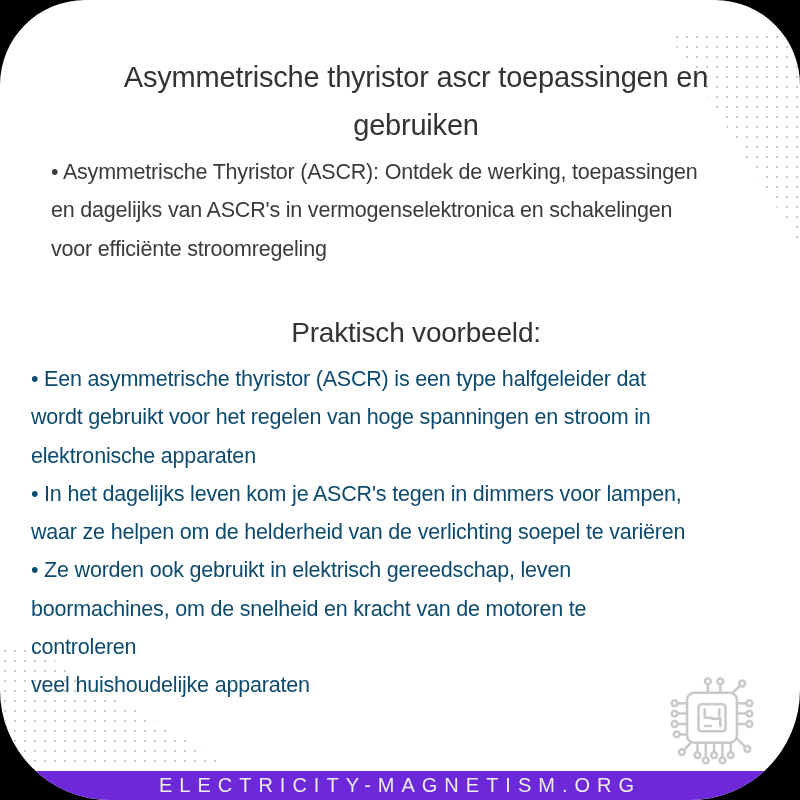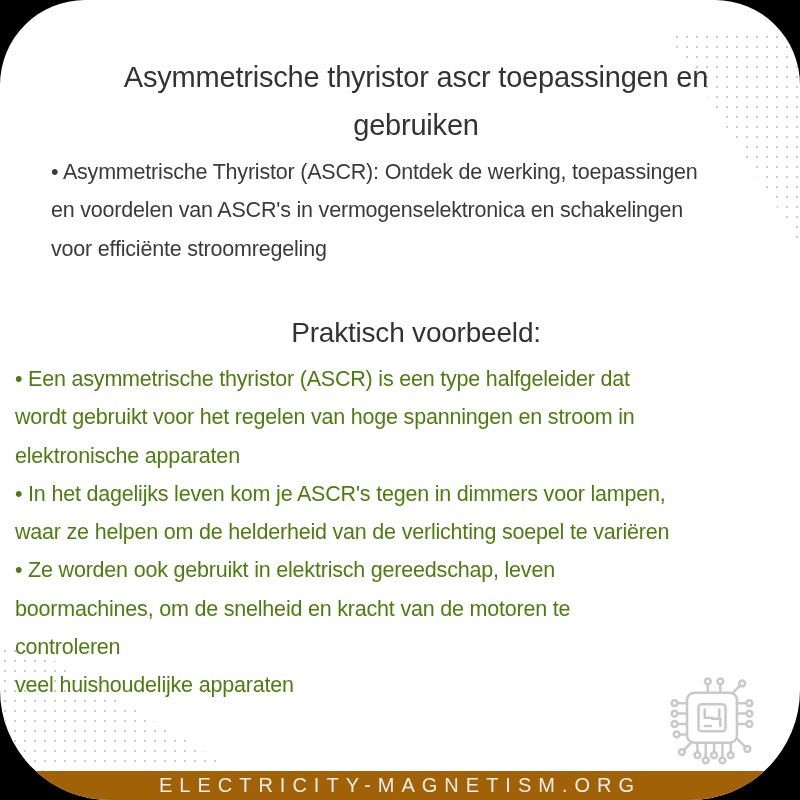--- a/index.html
+++ b/index.html
@@ -89,35 +89,35 @@
     line-height: 36px;
     font-weight: 400;
     color: #333333;
     letter-spacing: -0.2px;
     z-index: 1;
     margin: 16px;
   }
   .bullets {
     position: absolute;
     top: 360px;
-    left: 15px;
+    left: 31px;
     right: 28px;
     font-size: 21.5px;
     line-height: 38.3px;
-    color: #4d7c0f;
+    color: #0c4a6e;
     letter-spacing: -0.2px;
     z-index: 1;
   }
   .footer-bar {
     position: absolute;
     left: 0;
     right: 0;
     bottom: 0;
     height: 29px;
-    background: #a16207;
+    background: #6d28d9;
     display: flex;
     align-items: center;
     justify-content: center;
     z-index: 2;
   }
   .footer-text {
     font-size: 20px;
     letter-spacing: 7px;
     color: #ececec;
     font-weight: 400;
@@ -179,21 +179,21 @@
       </svg>
     </div>
 
     <h1 class="title">
       <div class="line">Asymmetrische thyristor ascr toepassingen en</div>
       <div class="line">gebruiken</div>
     </h1>
 
     <div class="intro">
       <div class="line">• Asymmetrische Thyristor (ASCR): Ontdek de werking, toepassingen</div>
-      <div class="line">en voordelen van ASCR's in vermogenselektronica en schakelingen</div>
+      <div class="line">en dagelijks van ASCR's in vermogenselektronica en schakelingen</div>
       <div class="line">voor efficiënte stroomregeling</div>
     </div>
 
     <h2 class="section-heading">Praktisch voorbeeld:</h2>
 
     <div class="bullets">
       <div class="line">• Een asymmetrische thyristor (ASCR) is een type halfgeleider dat</div>
       <div class="line">wordt gebruikt voor het regelen van hoge spanningen en stroom in</div>
       <div class="line">elektronische apparaten</div>
       <div class="line">• In het dagelijks leven kom je ASCR's tegen in dimmers voor lampen,</div>

